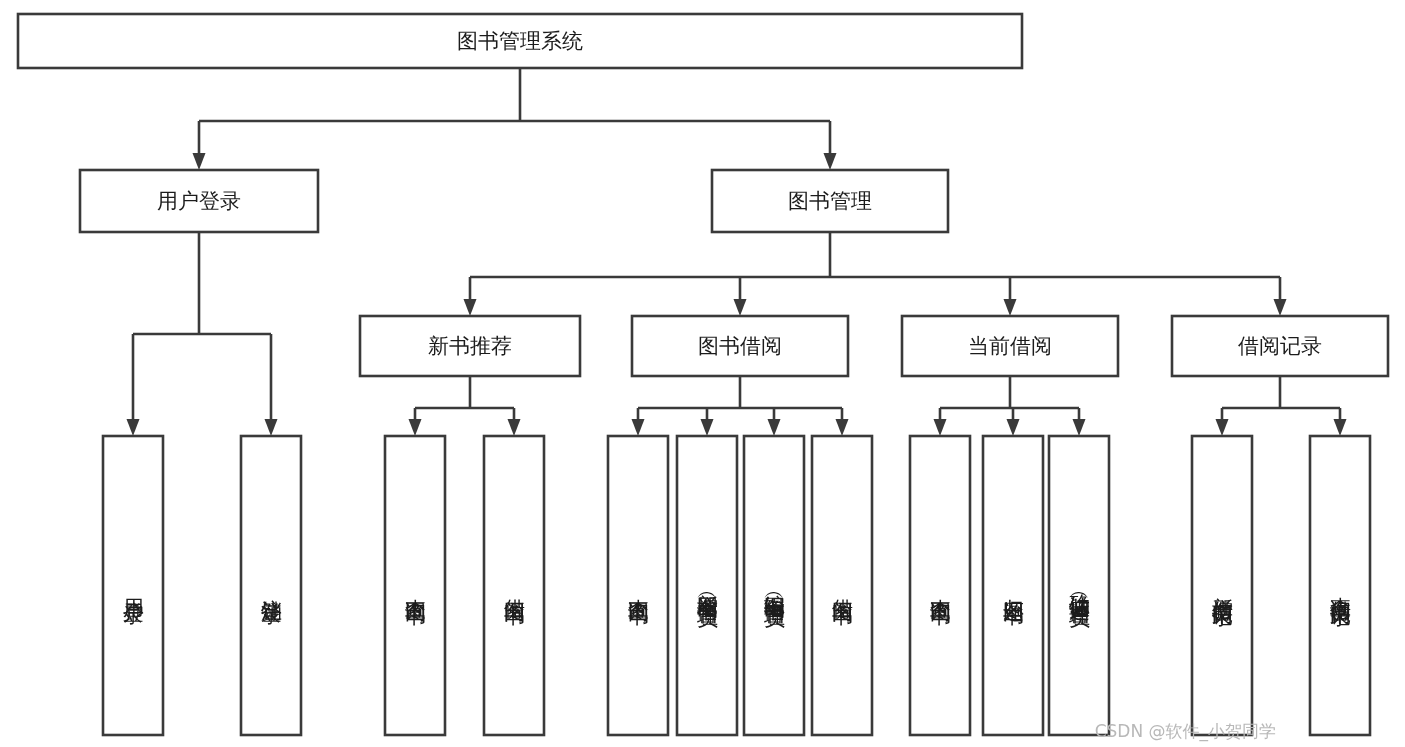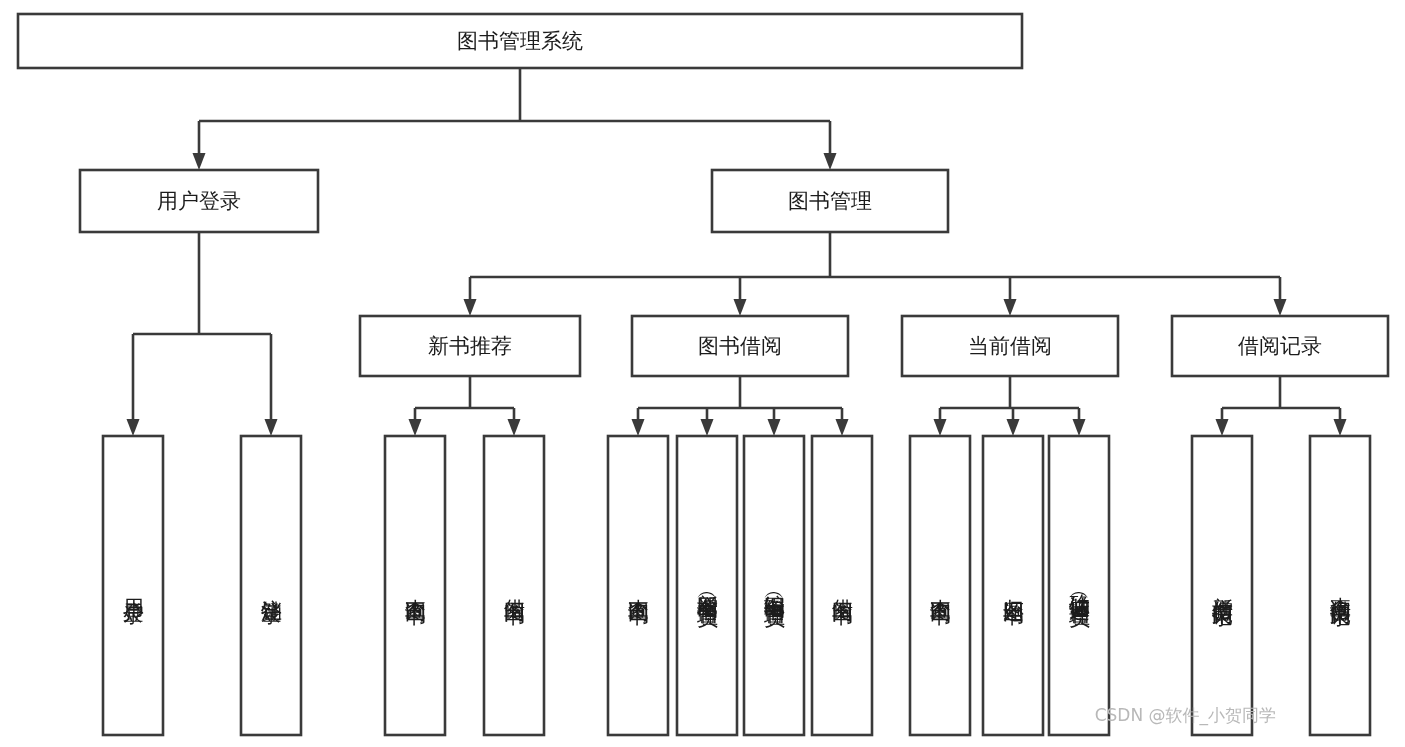--- a/index.html
+++ b/index.html
@@ -62,21 +62,21 @@
     letter-spacing: 2px;
     display: flex;
     align-items: center;
     justify-content: center;
     white-space: nowrap;
     pointer-events: none;
   }
   .watermark {
     position: absolute;
     right: 8px;
-    bottom: 20px;
+    bottom: 4px;
     font-family: "DejaVu Sans", "Liberation Sans", sans-serif;
     font-size: 17px;
     color: #b8b8b8;
     white-space: nowrap;
   }
 </style>
 </head>
 <body>
 
 <div id="diagram-root">

